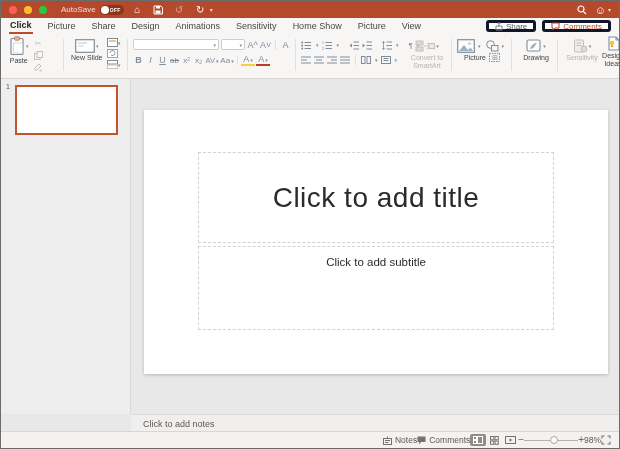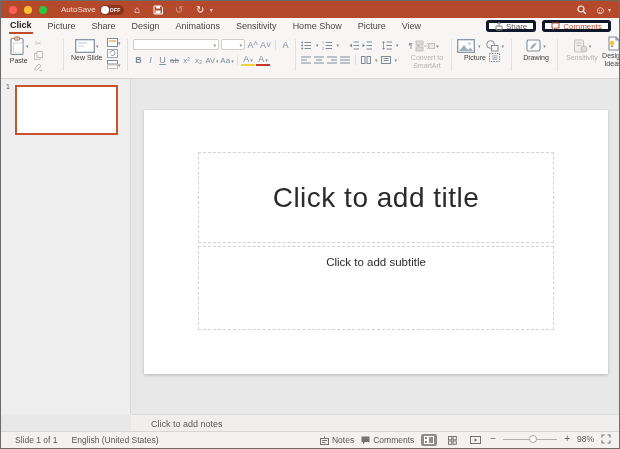--- a/index.html
+++ b/index.html
@@ -53,26 +53,26 @@
   .canvas { position:relative; flex:1; background:#e9e8e8; }
   .slide { position:absolute; left:13px; top:31px; width:464px; height:264px; background:#fff; box-shadow:0 1px 3px rgba(0,0,0,.22); }
   .ph { position:absolute; left:54px; width:356px; border:1px dashed #d2d2d2; }
   .ph.title { top:42px; height:91px; display:flex; align-items:center; justify-content:center; }
   .ph.title span { font-size:28px; font-weight:300; color:#2b2b2b; letter-spacing:.5px; }
   .ph.subtitle { top:136px; height:84px; text-align:center; padding-top:5px; }
   .ph.subtitle span { font-size:11.5px; color:#2b2b2b; }
 
   
   .notes-pane { position:absolute; left:130px; right:0; top:413px; height:19px; background:#f0efee; border-top:1px solid #dcd9d6; }
-  .notes-pane span { display:block; margin:4px 0 0 20px; font-size:9px; color:#5c5955; }
+  .notes-pane span { display:block; margin:4px 0 0 12px; font-size:9px; color:#5c5955; }
 
   
   .statusbar { position:absolute; left:0; right:0; bottom:0; height:17px; background:#f3f2f1; border-top:1px solid #d9d6d3; display:flex; align-items:center; font-size:8.5px; color:#5c5955; padding:0 8px; }
   .sb-left { display:flex; gap:14px; padding-left:6px; }
-  .sb-right { margin-left:auto; display:flex; gap:7px; }
+  .sb-right { margin-left:auto; display:flex; align-items:center; }
   .sb-item { display:flex; align-items:center; gap:3px; cursor:pointer; }
   .viewbtn { width:16px; height:12px; border-radius:2px; display:flex; align-items:center; justify-content:center; cursor:pointer; }
   .viewbtn.sel { background:#8f8d8b; }
   .zslider { position:relative; width:54px; height:10px; cursor:pointer; }
   .zslider .track { position:absolute; top:4.5px; left:0; right:0; height:1.5px; background:#b3b1af; }
   .zslider .knob { position:absolute; top:1px; left:26px; width:8px; height:8px; border-radius:50%; background:#fdfdfd; border:1px solid #a7a5a3; }
   .zbtn { font-size:10px; color:#6a6764; cursor:pointer; line-height:1; }
 </style>
 </head>
 <body>
@@ -453,24 +453,20 @@
         </div>
       </div>
     </div>
   </div>
 
   <div class="notes-pane">
     <span>Click to add notes</span>
   </div>
 
   <div class="statusbar">
-    <div class="sb-left">
-      <span>Slide 1 of 1</span>
-      <span>English (United States)</span>
-    </div>
     <div class="sb-right">
       <span class="sb-item">
         <svg width="9" height="9" viewBox="0 0 9 9">
             <rect x="0.5" y="2.5" width="8" height="6" fill="none" stroke="#76736f"></rect>
             <line x1="2" y1="4.5" x2="7" y2="4.5" stroke="#76736f"></line>
             <line x1="2" y1="6.5" x2="5.5" y2="6.5" stroke="#76736f"></line>
             <line x1="4.5" y1="0.5" x2="4.5" y2="2.5" stroke="#76736f"></line>
           </svg>
         <span>Notes</span>
       </span>

